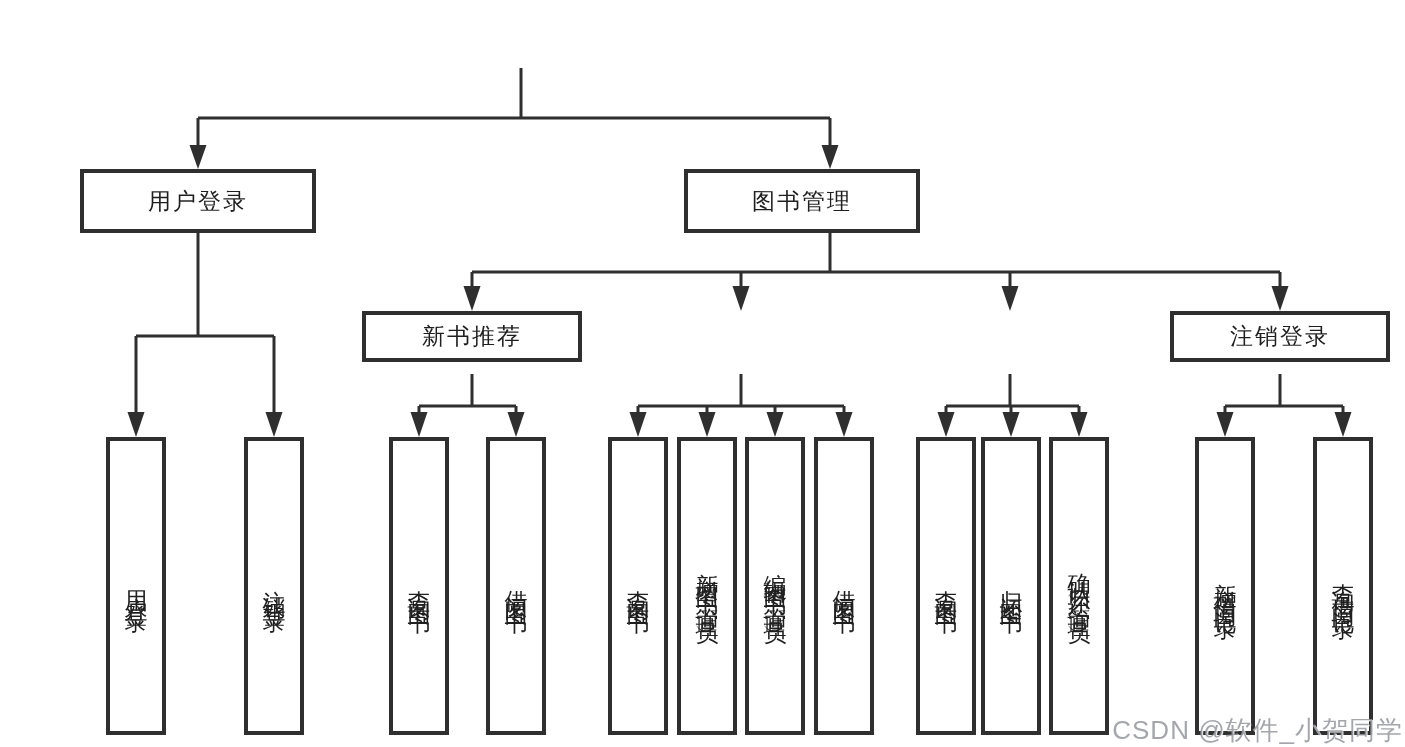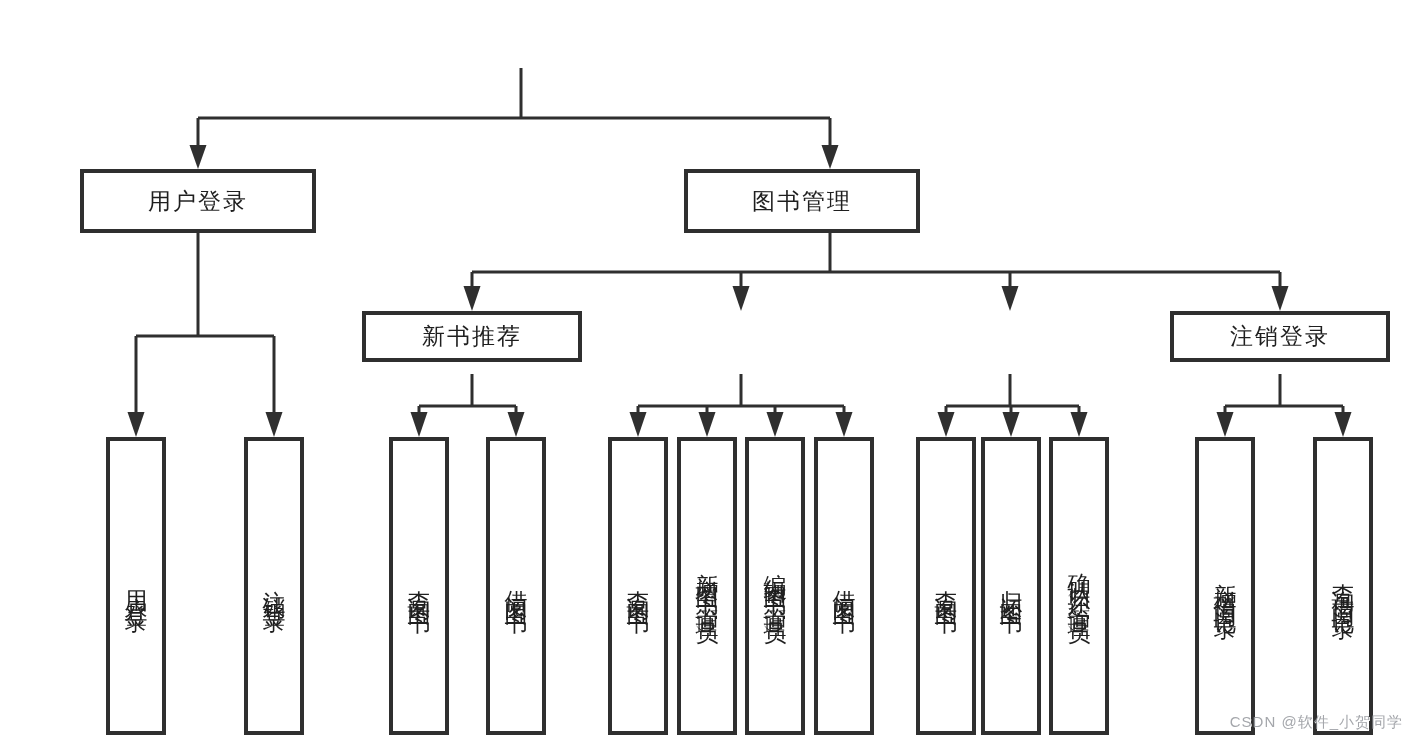--- a/index.html
+++ b/index.html
@@ -59,21 +59,21 @@
     font-size: 23px;
     line-height: 1;
     letter-spacing: 7px;
     white-space: nowrap;
   }
 
   .watermark {
     position: absolute;
     right: 2px;
     top: 713px;
-    font-size: 15px;
+    font-size: 26px;
     letter-spacing: 1px;
     color: rgba(148, 150, 156, 0.85);
     text-shadow: 1px 1px 0 rgba(255,255,255,0.9);
     white-space: nowrap;
   }
 </style>
 </head>
 <body>
 
 <div class="canvas">

